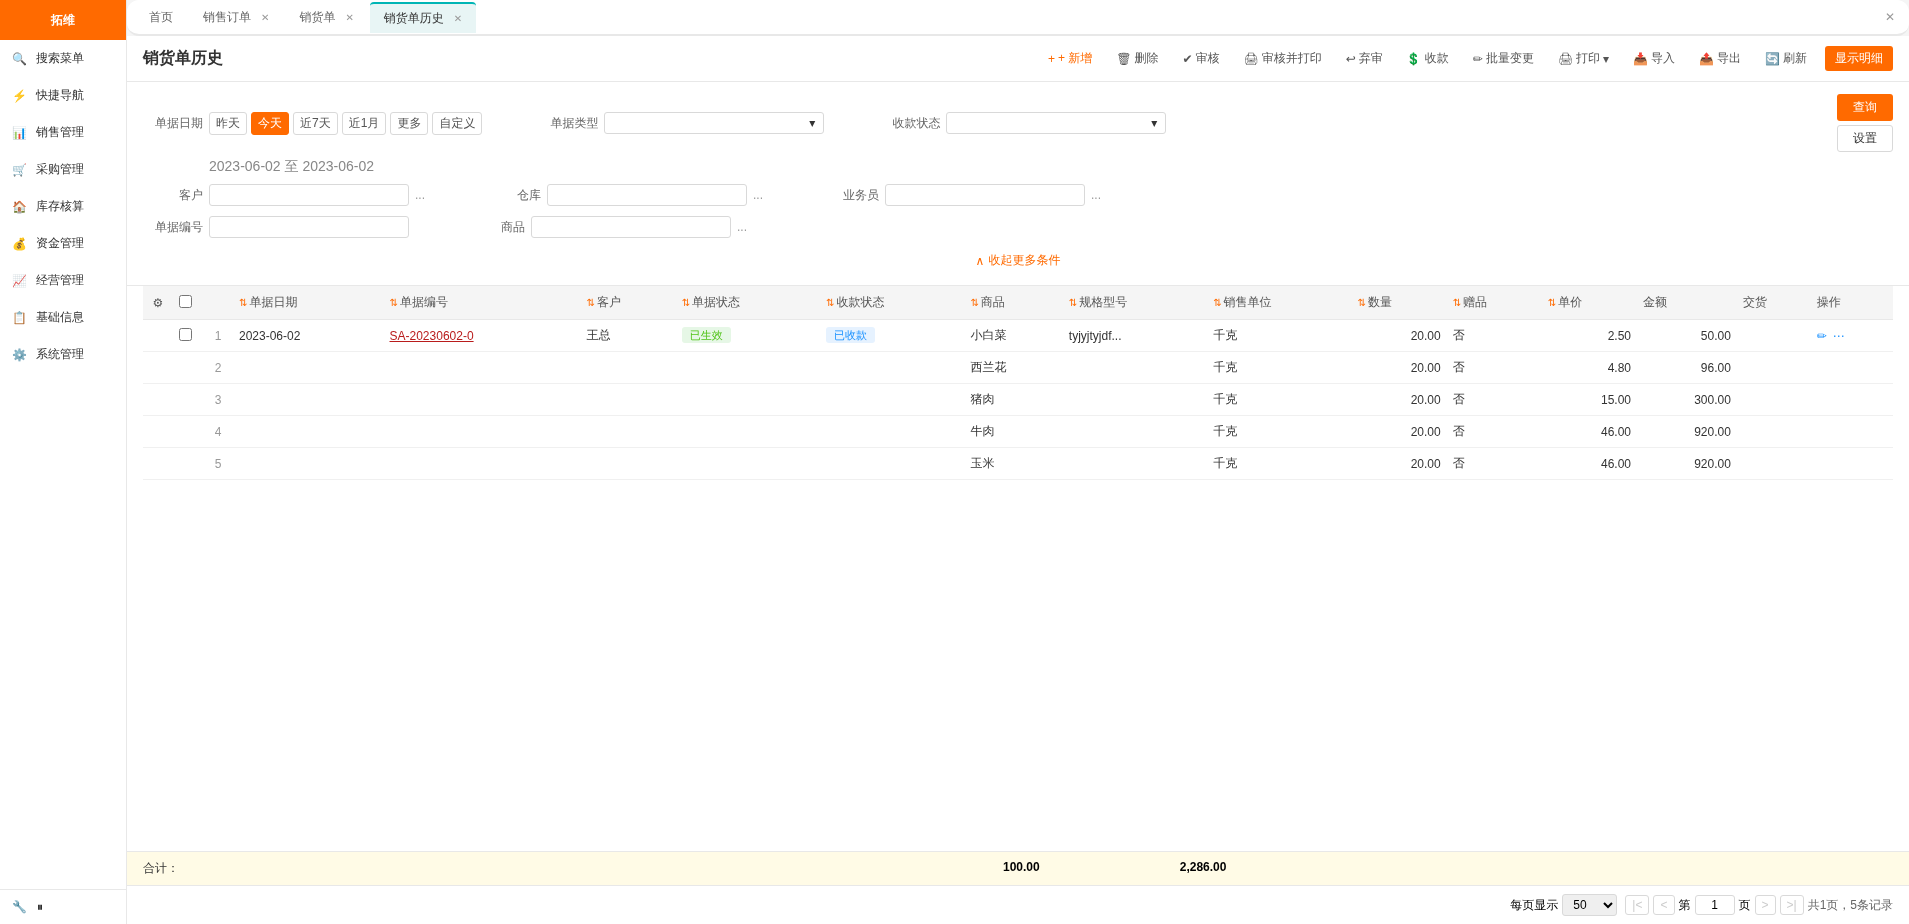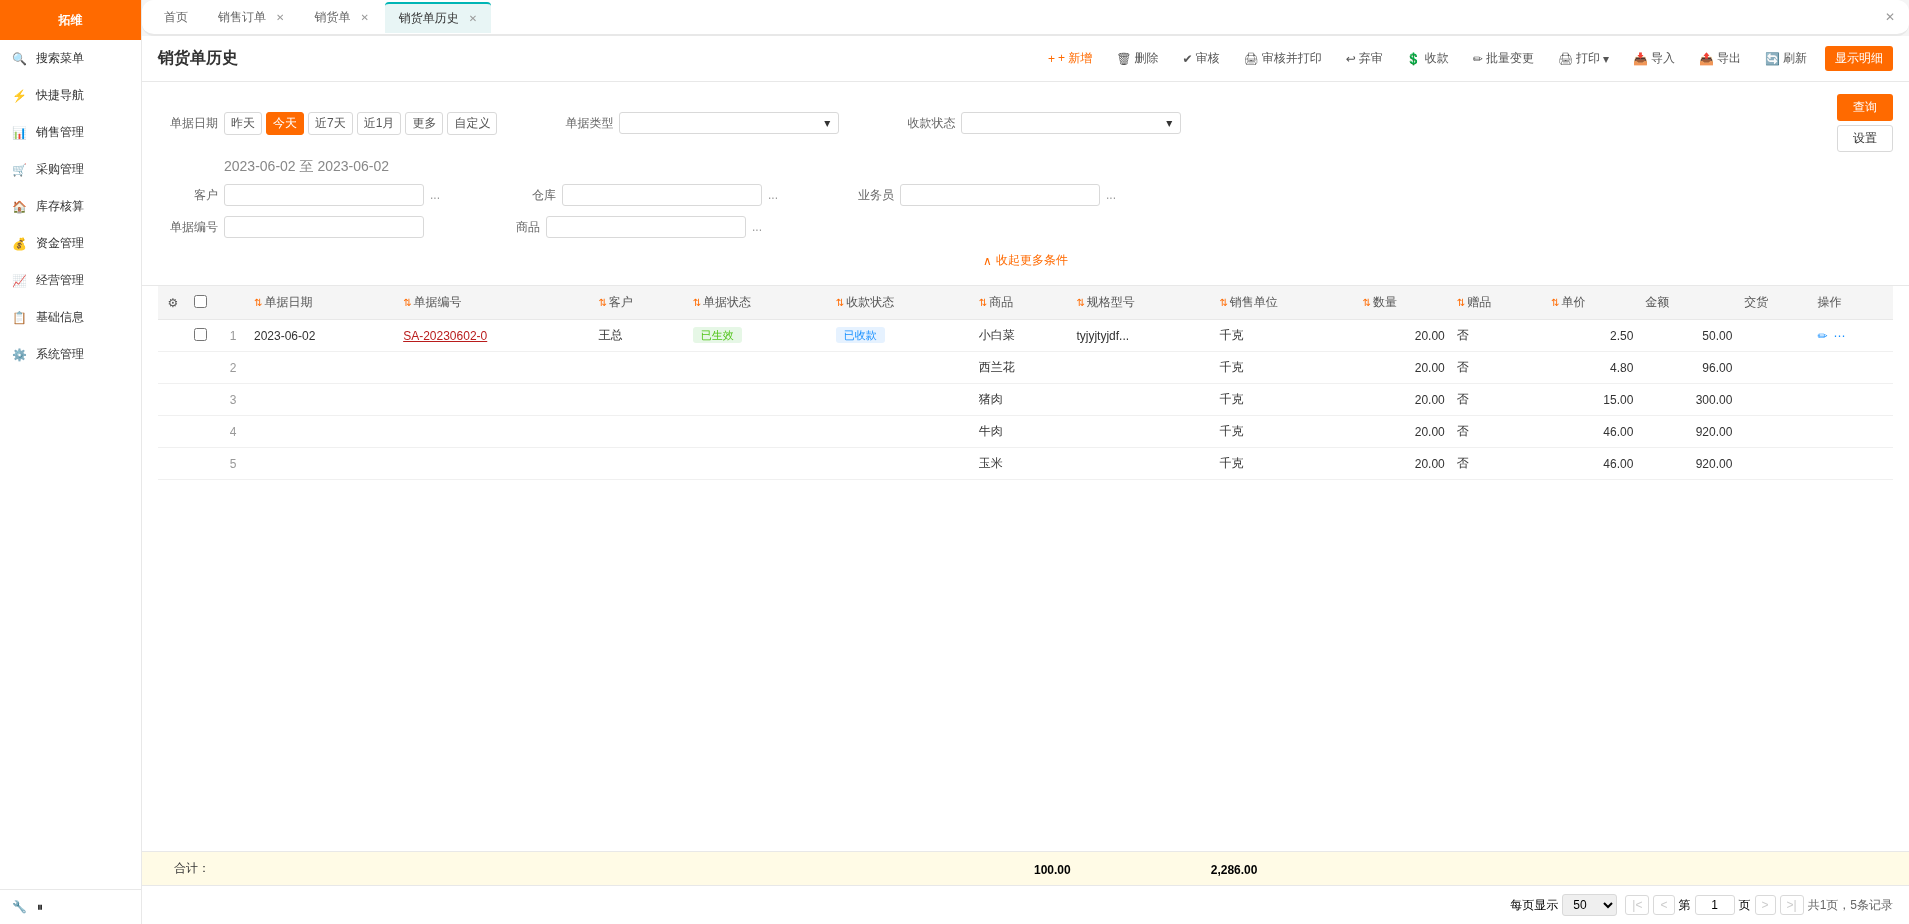--- a/index.html
+++ b/index.html
@@ -1,19 +1,19 @@
 <!DOCTYPE html>
 <html><head>
   <meta charset="utf-8">
   <style>
     * { box-sizing: border-box; margin: 0; padding: 0; font-family: 'Microsoft YaHei', Arial, sans-serif; font-size: 12px; }
     body { display: flex; height: 924px; overflow: hidden; background: #f5f5f5; }
 
     
-    .sidebar { width: 142px; background: #fff; border-right: 1px solid #e8e8e8; display: flex; flex-direction: column; height: 100%; }
+    .sidebar { width: 127px; background: #fff; border-right: 1px solid #e8e8e8; display: flex; flex-direction: column; height: 100%; }
     .sidebar-logo { background: #ff6a00; height: 40px; display: flex; align-items: center; justify-content: center; color: #fff; font-size: 14px; font-weight: bold; }
     .sidebar-item { display: flex; align-items: center; padding: 10px 12px; cursor: pointer; color: #333; gap: 8px; }
     .sidebar-icon { width: 16px; height: 16px; display: inline-flex; align-items: center; justify-content: center; }
     .sidebar-bottom { margin-top: auto; border-top: 1px solid #e8e8e8; }
 
     
     .main { flex: 1; display: flex; flex-direction: column; overflow: hidden; }
 
     
     .tab-bar { display: flex; align-items: center; background: #fff; border-bottom: 1px solid #e8e8e8; height: 36px; padding: 0 8px; gap: 2px; }
@@ -63,21 +63,21 @@
     .th-sort { display: flex; align-items: center; gap: 2px; cursor: pointer; }
     .sort-icon { color: #ff6a00; font-size: 10px; }
     .badge { padding: 2px 8px; border-radius: 3px; font-size: 11px; }
     .badge-green { background: #e6f7e6; color: #52c41a; }
     .badge-blue { background: #e6f2ff; color: #1890ff; }
     .link-text { color: #b91c1c; cursor: pointer; text-decoration: underline; }
     .action-btns { display: flex; gap: 6px; }
     .action-btn { color: #1890ff; cursor: pointer; }
 
     
-    .table-footer { padding: 8px 32px; background: #fffbe6; border-top: 1px solid #e8e8e8; display: flex; align-items: flex-end; }
+    .table-footer { padding: 8px 16px; background: #fffbe6; border-top: 1px solid #e8e8e8; display: flex; align-items: flex-start; }
     .total-label { color: #333; min-width: 60px; }
 
     
     .pagination { display: flex; align-items: center; justify-content: flex-end; padding: 8px 16px; background: #fff; border-top: 1px solid #e8e8e8; gap: 8px; }
     .page-size-select { display: flex; align-items: center; gap: 4px; }
     .page-size-dropdown { border: 1px solid #d9d9d9; border-radius: 3px; padding: 2px 6px; }
     .page-nav { display: flex; align-items: center; gap: 4px; }
     .page-nav-btn { padding: 2px 6px; cursor: pointer; color: #555; border: 1px solid #d9d9d9; border-radius: 3px; }
     .page-nav-btn.disabled { color: #ccc; cursor: not-allowed; }
     .page-input { border: 1px solid #d9d9d9; border-radius: 3px; padding: 2px 6px; width: 40px; text-align: center; }

